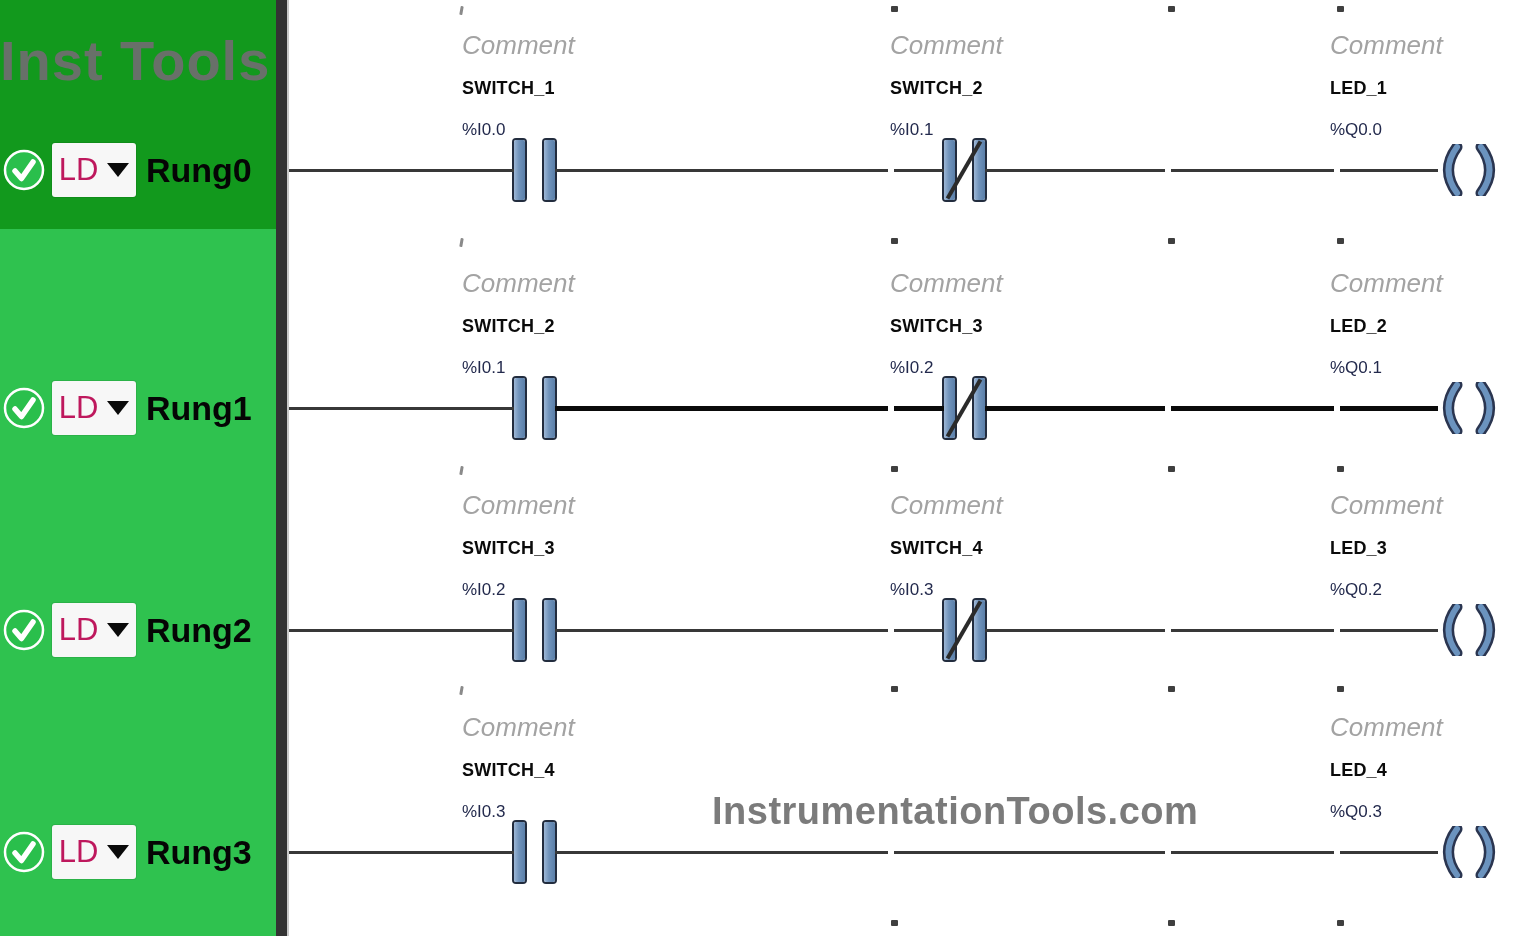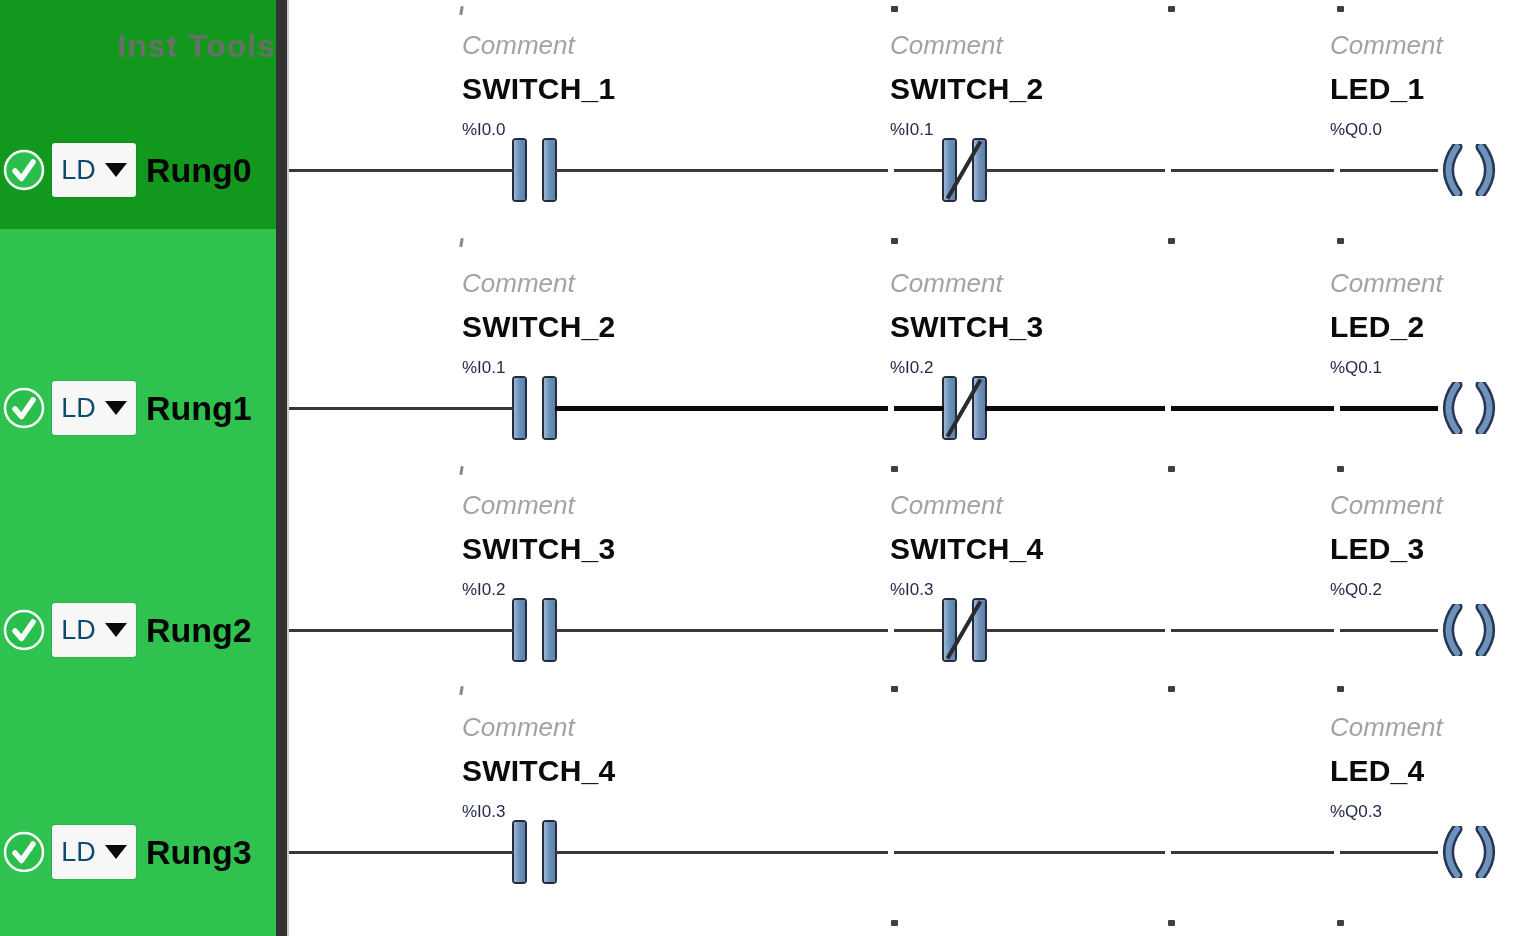--- a/index.html
+++ b/index.html
@@ -4,41 +4,41 @@
 <style>
   html,body{margin:0;padding:0;background:#fff;}
   #stage{
     position:relative;width:1536px;height:936px;overflow:hidden;
     font-family:"Liberation Sans",sans-serif;background:#fff;
   }
   
   .sb-dark{position:absolute;left:0;top:0;width:276px;height:229px;background:#12991d;}
   .sb-light{position:absolute;left:0;top:229px;width:276px;height:707px;background:#2fc24f;}
   .sb-watermark{
-    position:absolute;left:0;top:28px;width:276px;text-align:right;
-    font-size:32px;font-weight:bold;color:rgba(110,110,110,0.95);letter-spacing:1px;
+    position:absolute;left:0;top:28px;width:276px;text-align:left;
+    font-size:56px;font-weight:bold;color:rgba(110,110,110,0.95);letter-spacing:1px;
   }
   .srow{position:absolute;left:0;width:276px;height:54px;}
   .check{position:absolute;left:2px;top:5px;}
   .ldbtn{
     position:absolute;left:52px;top:0;width:84px;height:54px;background:#f7f7f7;
     border-radius:3px;display:flex;align-items:center;justify-content:center;gap:9px;
     box-shadow:0 0 0 1px rgba(0,0,0,0.08);cursor:default;
   }
-  .ldbtn .op{font-size:27px;color:#0c4a6e;font-weight:500;}
+  .ldbtn .op{font-size:31px;color:#be185d;font-weight:500;}
   .tri{width:0;height:0;border-left:11px solid transparent;border-right:11px solid transparent;border-top:14px solid #0a0a0a;}
   .rlabel{
     position:absolute;left:146px;top:0;height:54px;line-height:54px;
     font-size:34px;font-weight:bold;color:#050505;white-space:nowrap;
   }
   
   .rail{position:absolute;left:276px;top:0;width:11px;height:936px;background:#333;border-right:2px solid #c9c9c9;}
   .etext{position:absolute;white-space:nowrap;}
   .ecomment{font-size:26px;font-style:italic;color:#a3a3a3;line-height:43px;}
-  .ename{font-size:30px;font-weight:bold;color:#0b0b0b;line-height:43px;letter-spacing:0.2px;}
+  .ename{font-size:18px;font-weight:bold;color:#0b0b0b;line-height:43px;letter-spacing:0.2px;}
   .eaddr{font-size:17px;color:#232a4d;line-height:40px;}
   .contact{position:absolute;width:41px;height:60px;}
   .cbar{
     position:absolute;top:0;width:11px;height:60px;border-radius:2px;
     background:linear-gradient(90deg,#9db7d6 0%,#7093bb 45%,#5a7fa9 100%);
     box-shadow:0 0 0 2px #222c3e;
   }
   .cbar.b1{left:0;} .cbar.b2{left:30px;}
   .slash{position:absolute;left:18px;top:-3px;width:4px;height:66px;background:#2b2b2b;transform:rotate(30deg);}
   .coil{position:absolute;width:66px;height:52px;}
@@ -221,20 +221,21 @@
     <div class="ename">LED_4</div>
     <div class="eaddr">%Q0.3</div>
   </div>
   <svg class="coil" style="left:1436px;top:826px" viewBox="0 0 66 52">
       <path d="M21 3 Q 4 26 21 49" fill="none" stroke="#2a3550" stroke-width="11" stroke-linecap="round"></path>
       <path d="M45 3 Q 62 26 45 49" fill="none" stroke="#2a3550" stroke-width="11" stroke-linecap="round"></path>
       <path d="M21 3 Q 4 26 21 49" fill="none" stroke="#6b93be" stroke-width="6" stroke-linecap="round"></path>
       <path d="M45 3 Q 62 26 45 49" fill="none" stroke="#6b93be" stroke-width="6" stroke-linecap="round"></path>
     </svg>
 
+  <div class="main-watermark">InstrumentationTools.com</div>
 
 <div class="seg" style="left: 289px; width: 225px; top: 169px;"></div>
     <div class="seg" style="left: 555px; width: 333px; top: 169px;"></div>
     <div class="seg" style="left: 894px; width: 50px; top: 169px;"></div>
     <div class="seg" style="left: 985px; width: 180px; top: 169px;"></div>
     <div class="seg" style="left: 1171px; width: 163px; top: 169px;"></div>
     <div class="seg" style="left: 1340px; width: 98px; top: 169px;"></div>
     <div class="seg" style="left: 289px; width: 225px; top: 407px;"></div>
     <div class="seg b" style="left: 555px; width: 333px; top: 406px;"></div>
     <div class="seg b" style="left: 894px; width: 50px; top: 406px;"></div>

